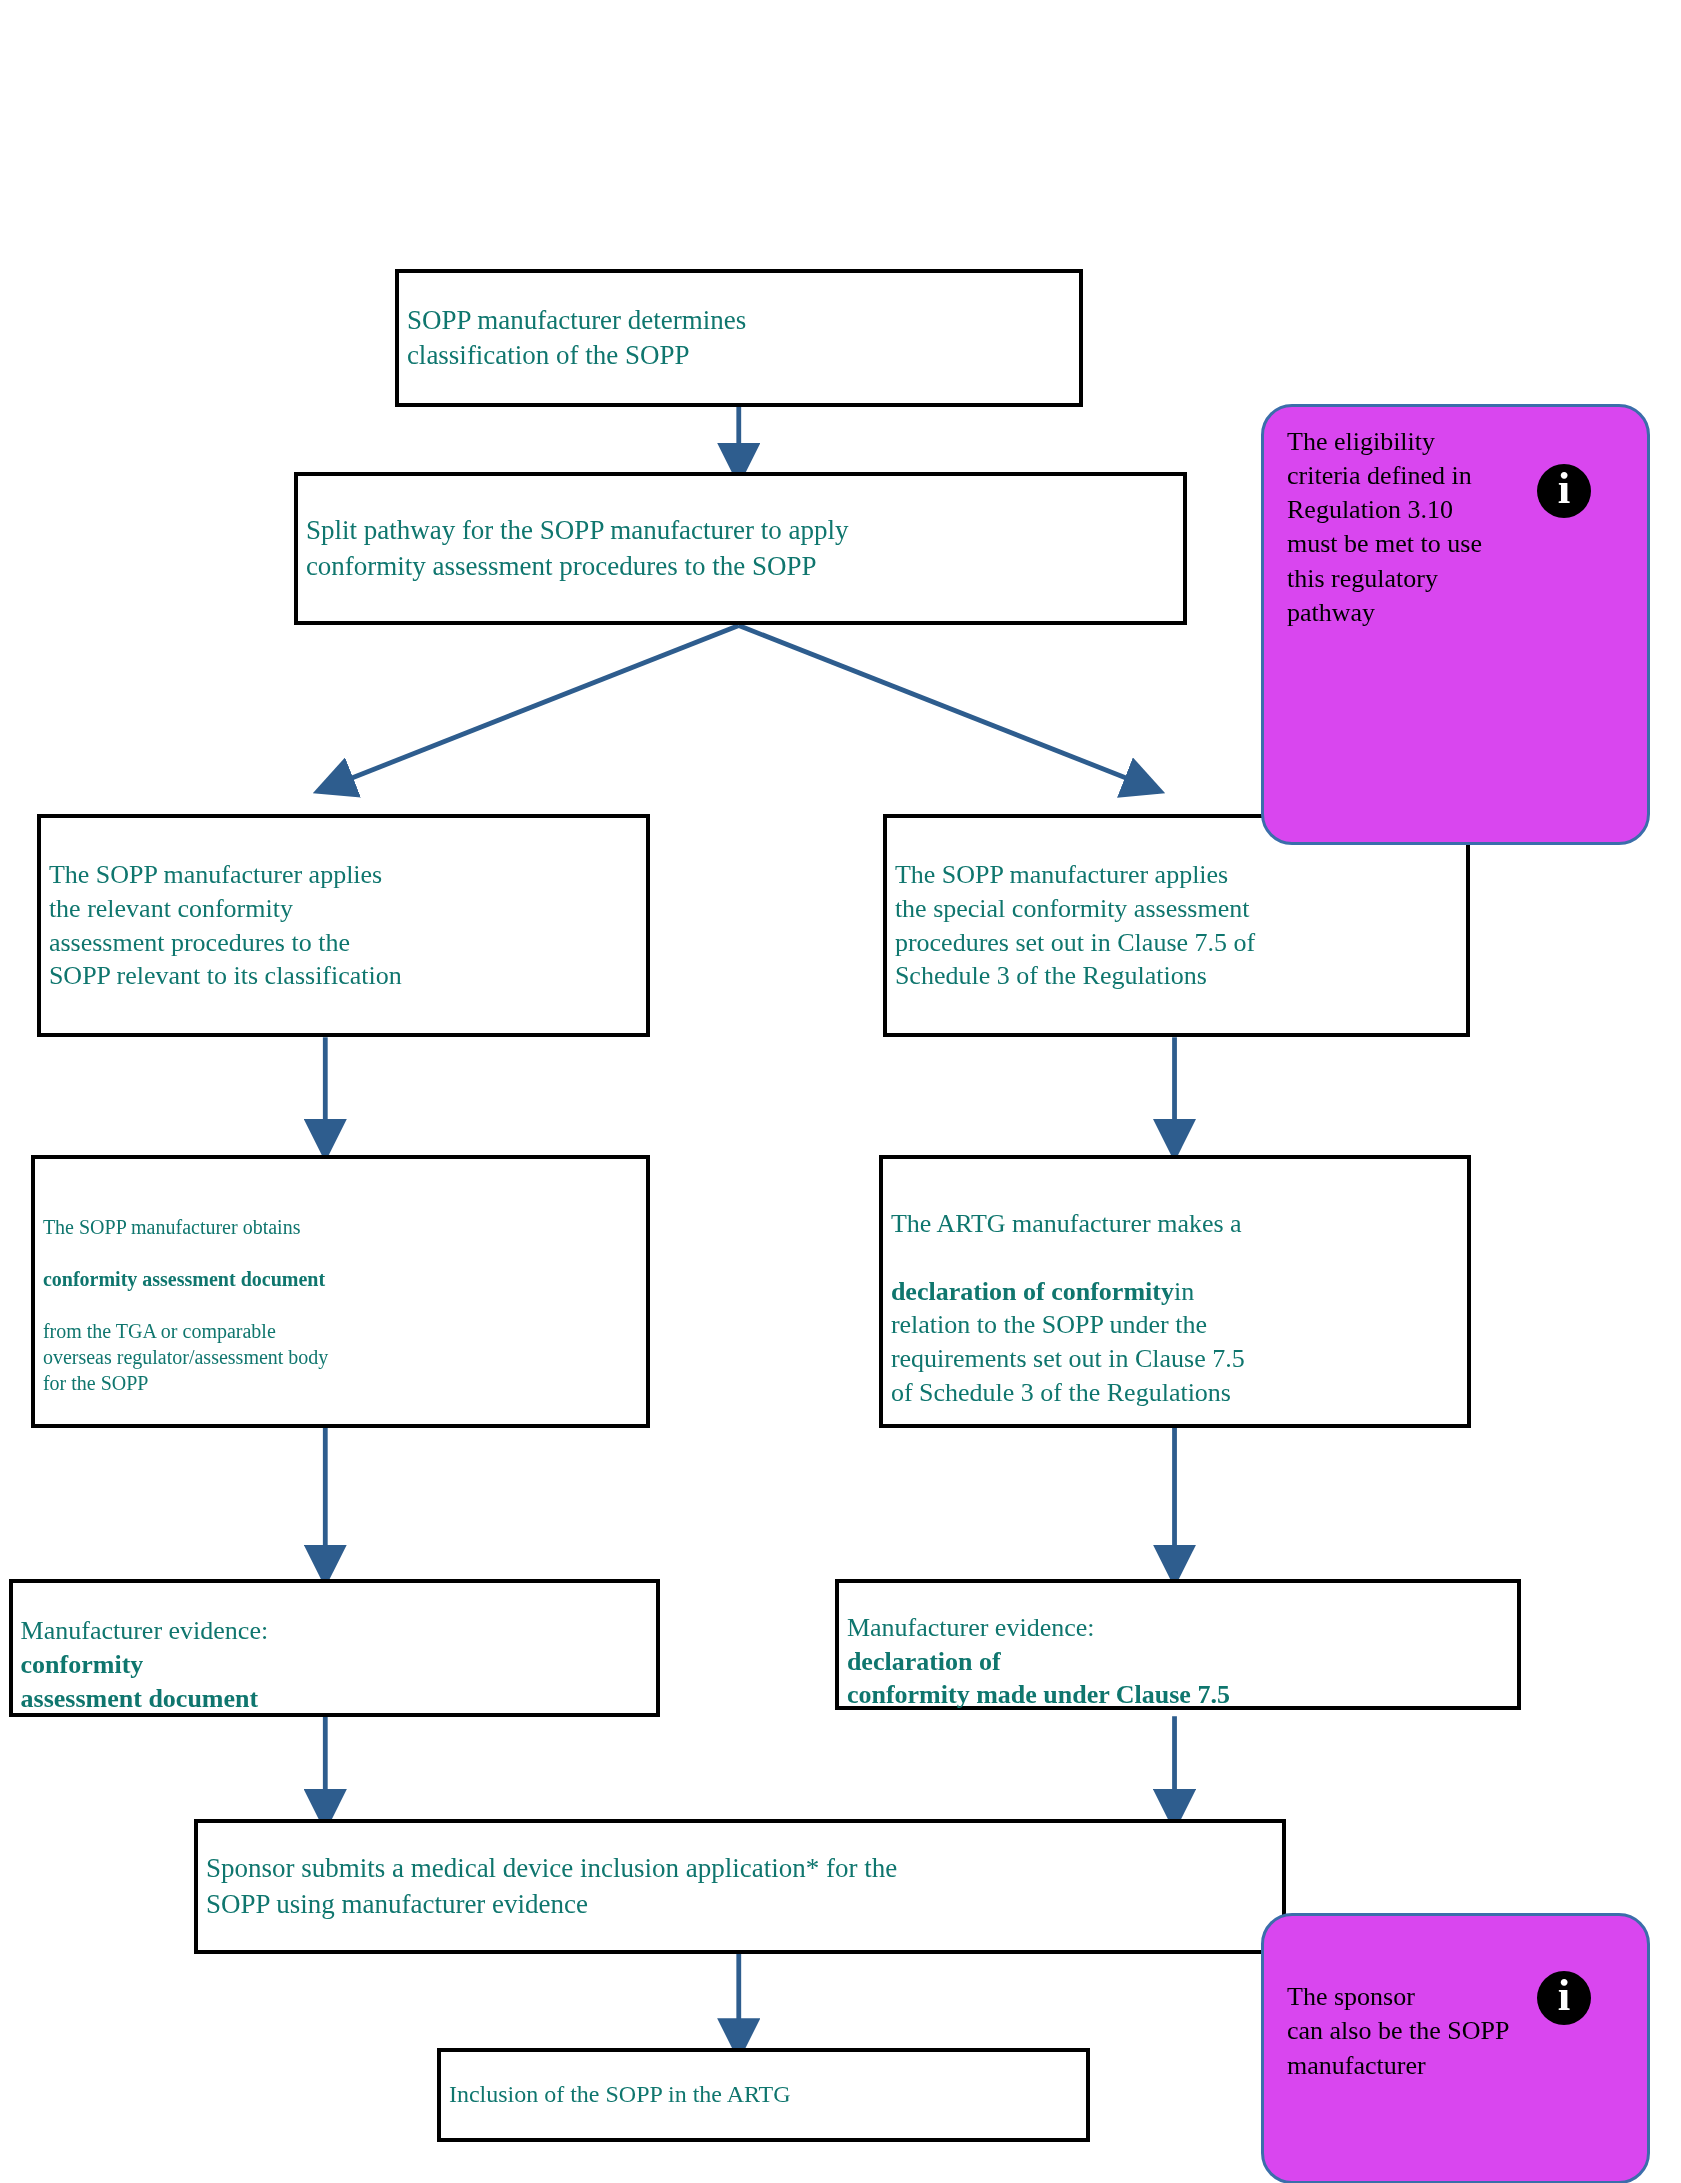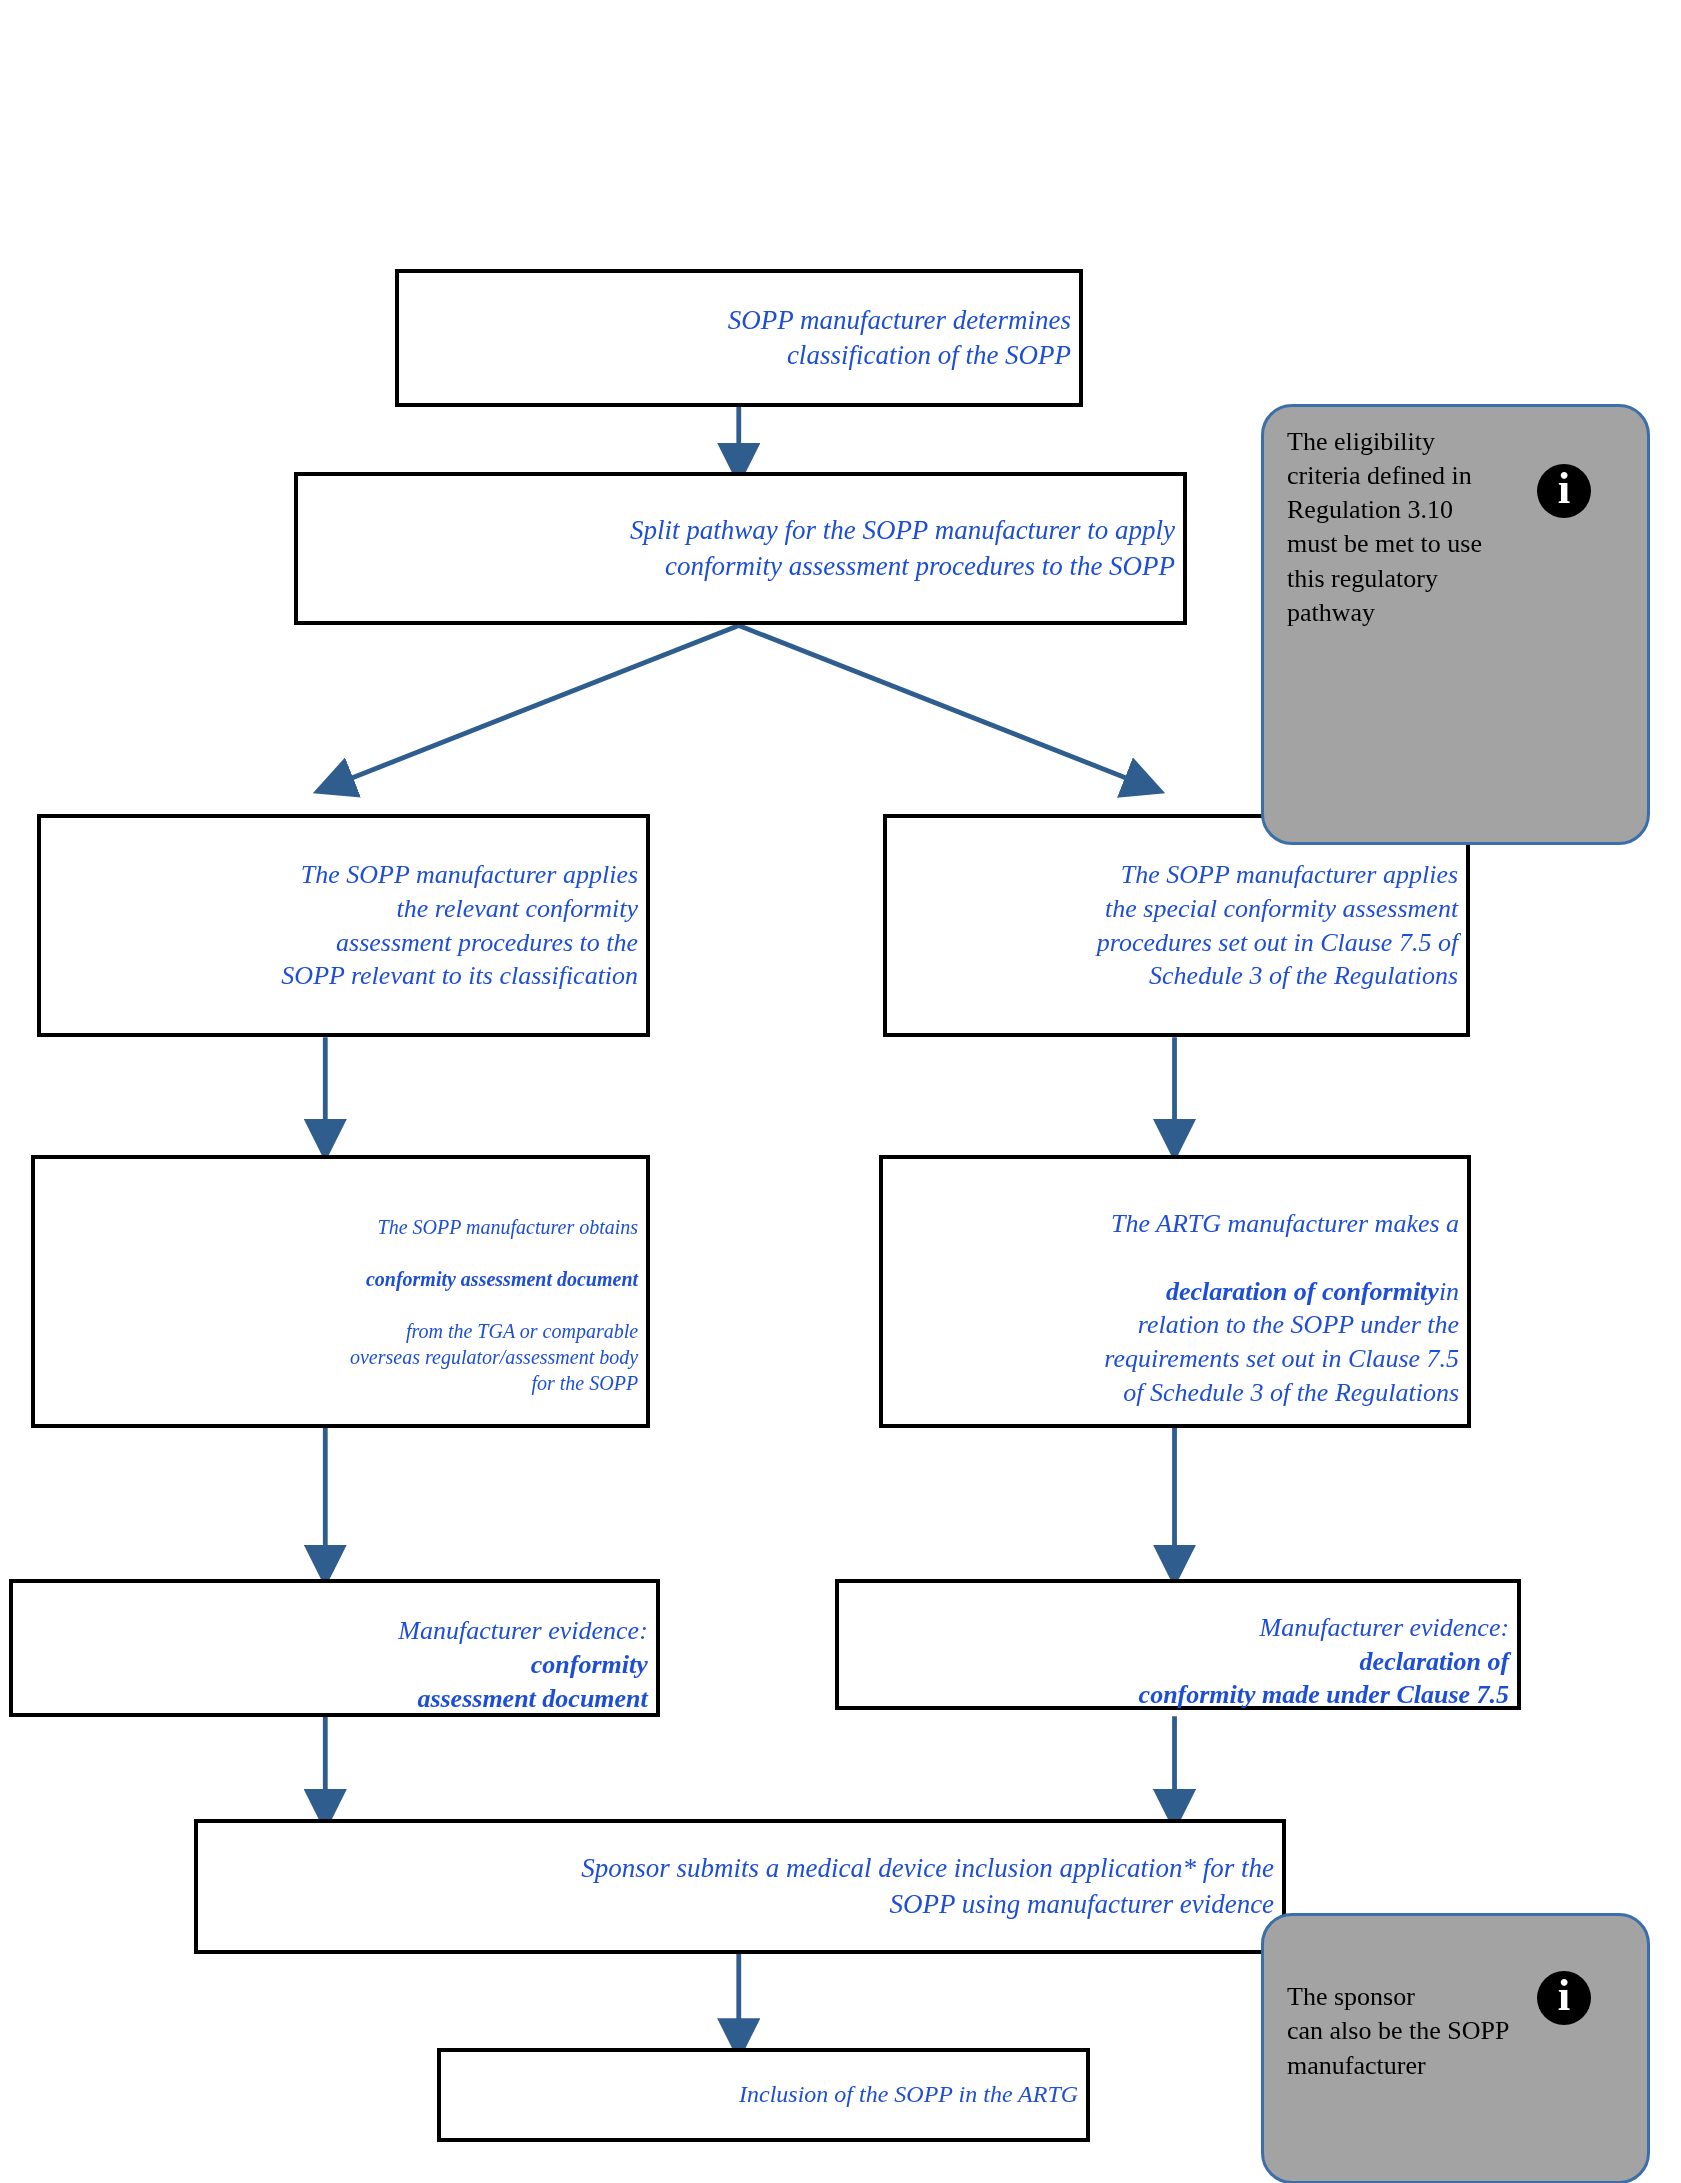--- a/index.html
+++ b/index.html
@@ -18,36 +18,35 @@
     overflow: hidden;
   }
   .node {
     position: absolute;
     box-sizing: border-box;
     border: 4.4px solid #000000;
     background: #ffffff;
     display: flex;
     align-items: center;
     justify-content: center;
-    text-align: right;
-    color: #1d4ed8;
+    text-align: left;
+    color: #0f766e;
     line-height: 1.30;
     padding: 3.5px 7.9px;
-    font-style: italic;
   }
   .node .txt {
     width: 100%;
     white-space: pre-line;
   }
   .callout {
     position: absolute;
     box-sizing: border-box;
     border: 3.5px solid #3b6eaa;
     border-radius: 31px;
-    background: #a3a3a3;
+    background: #d946ef;
     color: #000000;
     line-height: 1.32;
     padding: 17.5px 23px;
     display: flex;
     align-items: flex-start;
   }
   .callout .txt {
     white-space: pre-line;
   }
   .info-icon {

